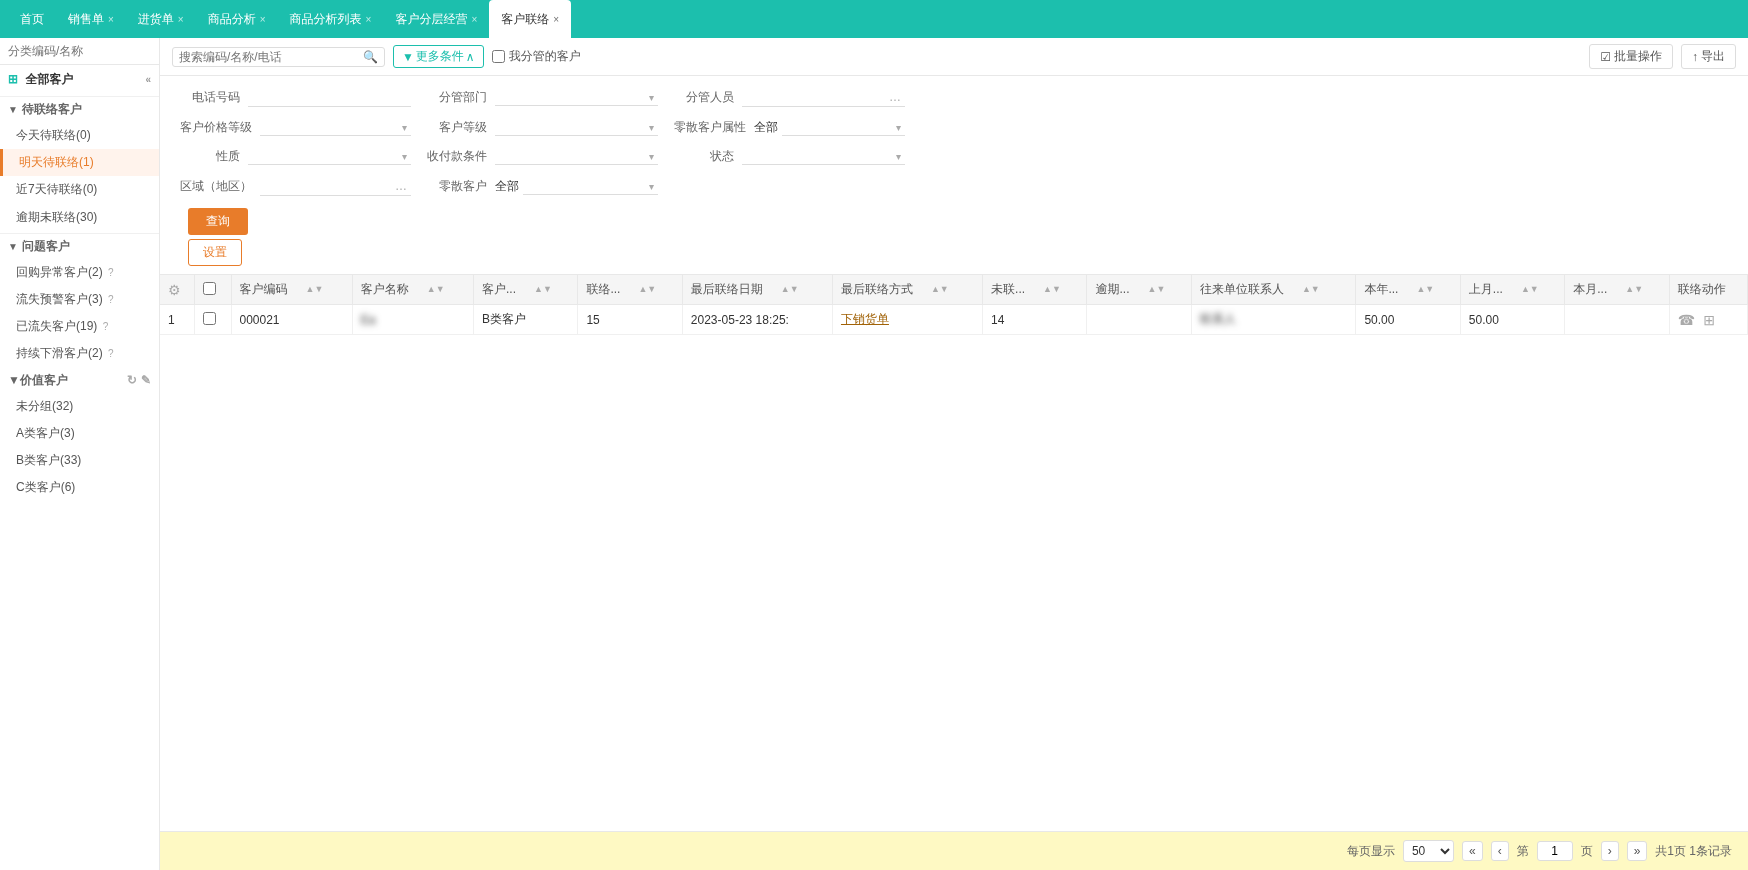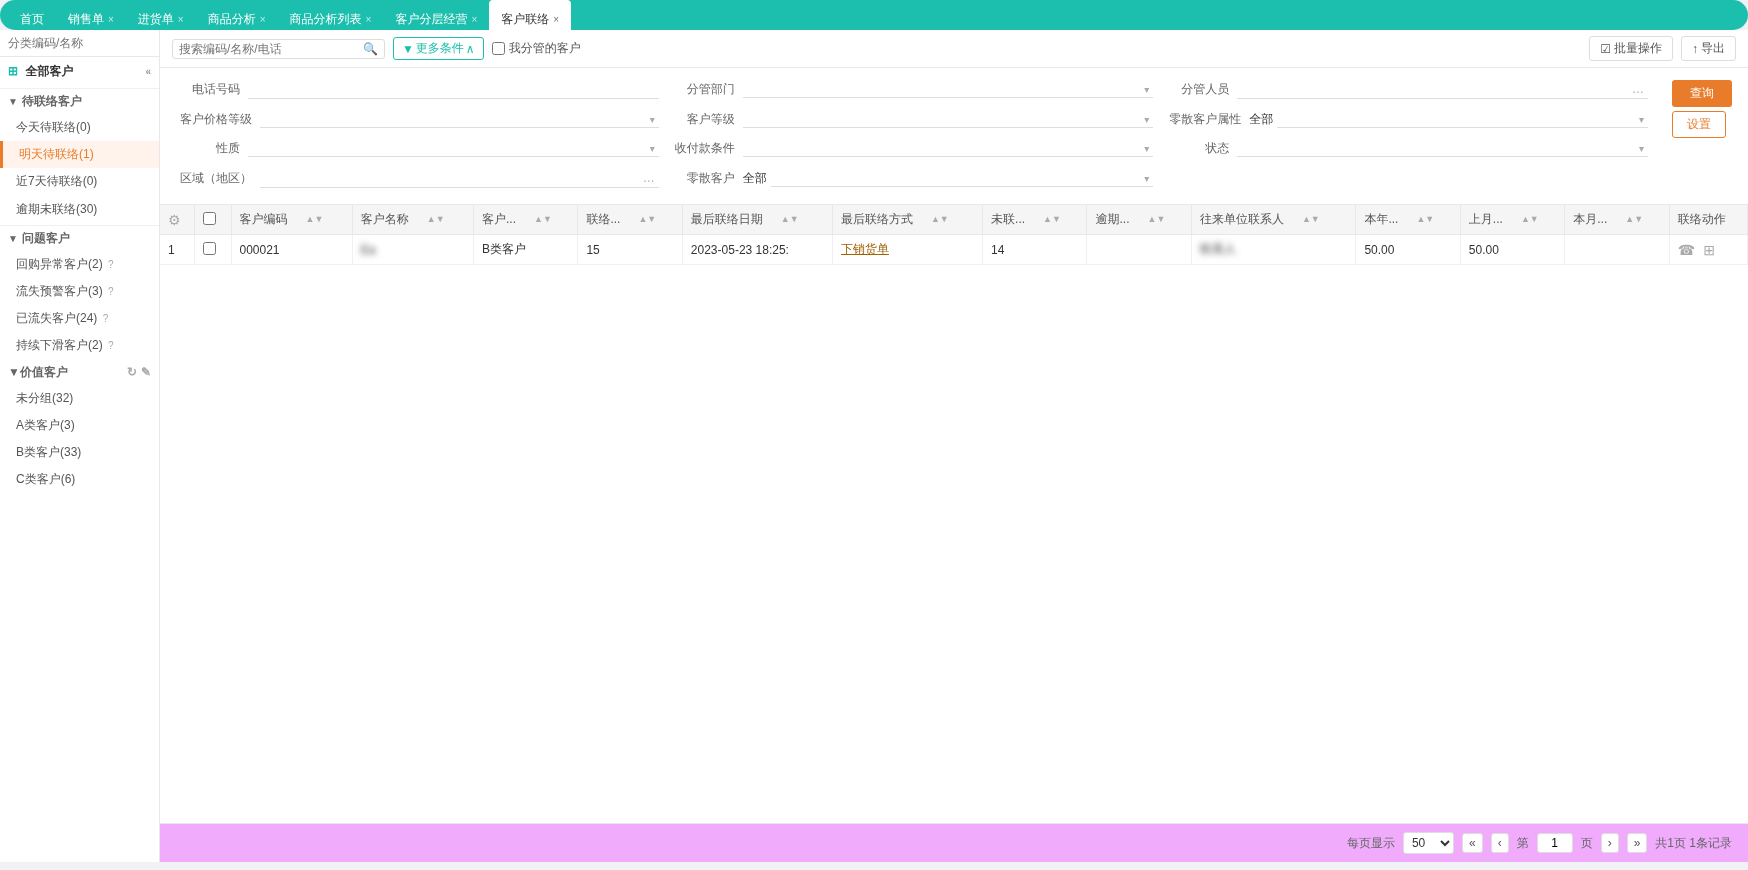--- a/index.html
+++ b/index.html
@@ -1,20 +1,20 @@
 <!DOCTYPE html>
 <html><head>
   <meta charset="utf-8">
   <style>
     * { box-sizing: border-box; margin: 0; padding: 0; font-family: 'Microsoft YaHei', SimHei, Arial, sans-serif; font-size: 12px; }
     body { background: #f0f2f5; overflow: hidden; }
 
     
     .top-nav {
-      display: flex; background: #1cbfad; height: 30px; padding: 0 8px; border-radius: 16px;
+      display: flex; background: #1cbfad; height: 38px; padding: 0 8px;
     }
     .nav-item {
       color: #fff; padding: 0 12px; height: 38px; display: flex; align-items: center; cursor: pointer; white-space: nowrap;
     }
     .nav-item.active { background: #fff; color: #333; border-radius: 4px 4px 0 0; }
     .nav-close { margin-left: 4px; font-size: 10px; color: inherit; opacity: 0.7; cursor: pointer; }
 
     
     .main-layout { display: flex; height: calc(100vh - 38px); }
 
@@ -89,21 +89,21 @@
     td { padding: 6px 8px; border-bottom: 1px solid #f0f0f0; border-right: 1px solid #f0f0f0; color: #333; white-space: nowrap; }
     .col-sort { display: flex; align-items: center; gap: 18px; }
     .sort-icon { font-size: 9px; color: #aaa; display: flex; flex-direction: column; line-height: 1; }
     .link-text { color: #a16207; cursor: pointer; text-decoration: underline; }
     .action-icons { display: flex; gap: 8px; align-items: center; }
     .action-icon { color: #aaa; cursor: pointer; font-size: 14px; }
     .blurred { filter: blur(3px); user-select: none; }
 
     
     .pagination {
-      display: flex; align-items: center; justify-content: flex-end; padding: 8px 16px; background: #f0abfc; border-top: 1px solid #e8e8e8; gap: 8px;
+      display: flex; align-items: center; justify-content: flex-end; padding: 8px 16px; background: #fef9c3; border-top: 1px solid #e8e8e8; gap: 8px;
     }
     .pagination-label { color: #666; }
     .page-size-select { border: 1px solid #ddd; border-radius: 3px; padding: 2px 4px; color: #333; background: #fff; cursor: pointer; }
     .page-btn { border: 1px solid #ddd; background: #fff; padding: 2px 6px; border-radius: 3px; cursor: pointer; color: #555; }
     .page-input { border: 1px solid #ddd; width: 36px; text-align: center; padding: 2px 4px; border-radius: 3px; }
     .page-total { color: #666; }
 
     
     ::-webkit-scrollbar { width: 6px; height: 6px; }
     ::-webkit-scrollbar-track { background: #f1f1f1; }
@@ -186,21 +186,21 @@
     </div>
     <div class="sidebar-item">
       <span>回购异常客户(2)</span>
       <span style="color:#aaa; font-size:10px; margin-left:2px;">?</span>
     </div>
     <div class="sidebar-item">
       <span>流失预警客户(3)</span>
       <span style="color:#aaa; font-size:10px; margin-left:2px;">?</span>
     </div>
     <div class="sidebar-item">
-      <span>已流失客户(24)</span>
+      <span>已流失客户(19)</span>
       <span style="color:#aaa; font-size:10px; margin-left:2px;">?</span>
     </div>
     <div class="sidebar-item">
       <span>持续下滑客户(2)</span>
       <span style="color:#aaa; font-size:10px; margin-left:2px;">?</span>
     </div>
 
     <div class="sidebar-sub-section">
       <div style="display:flex; align-items:center;">
         <span class="arrow">▼</span>
@@ -247,21 +247,21 @@
           <span>批量操作</span>
         </button>
         <button class="btn-export">
           <span>↑</span>
           <span>导出</span>
         </button>
       </div>
     </div>
 
     <div class="filter-panel">
-      <div style="display:flex; align-items:flex-start;">
+      <div style="display:flex; align-items:flex-start;flex-direction:column;">
         <div style="flex:1;">
 
           <div style="display:grid; grid-template-columns: 1fr 1fr 1fr; margin-bottom:4px;">
             <div class="filter-cell">
               <span class="filter-cell-label">电话号码</span>
               <input class="filter-input" type="text" style="flex: 1 1 0%;">
             </div>
             <div class="filter-cell">
               <span class="filter-cell-label">分管部门</span>
               <div class="filter-select">

